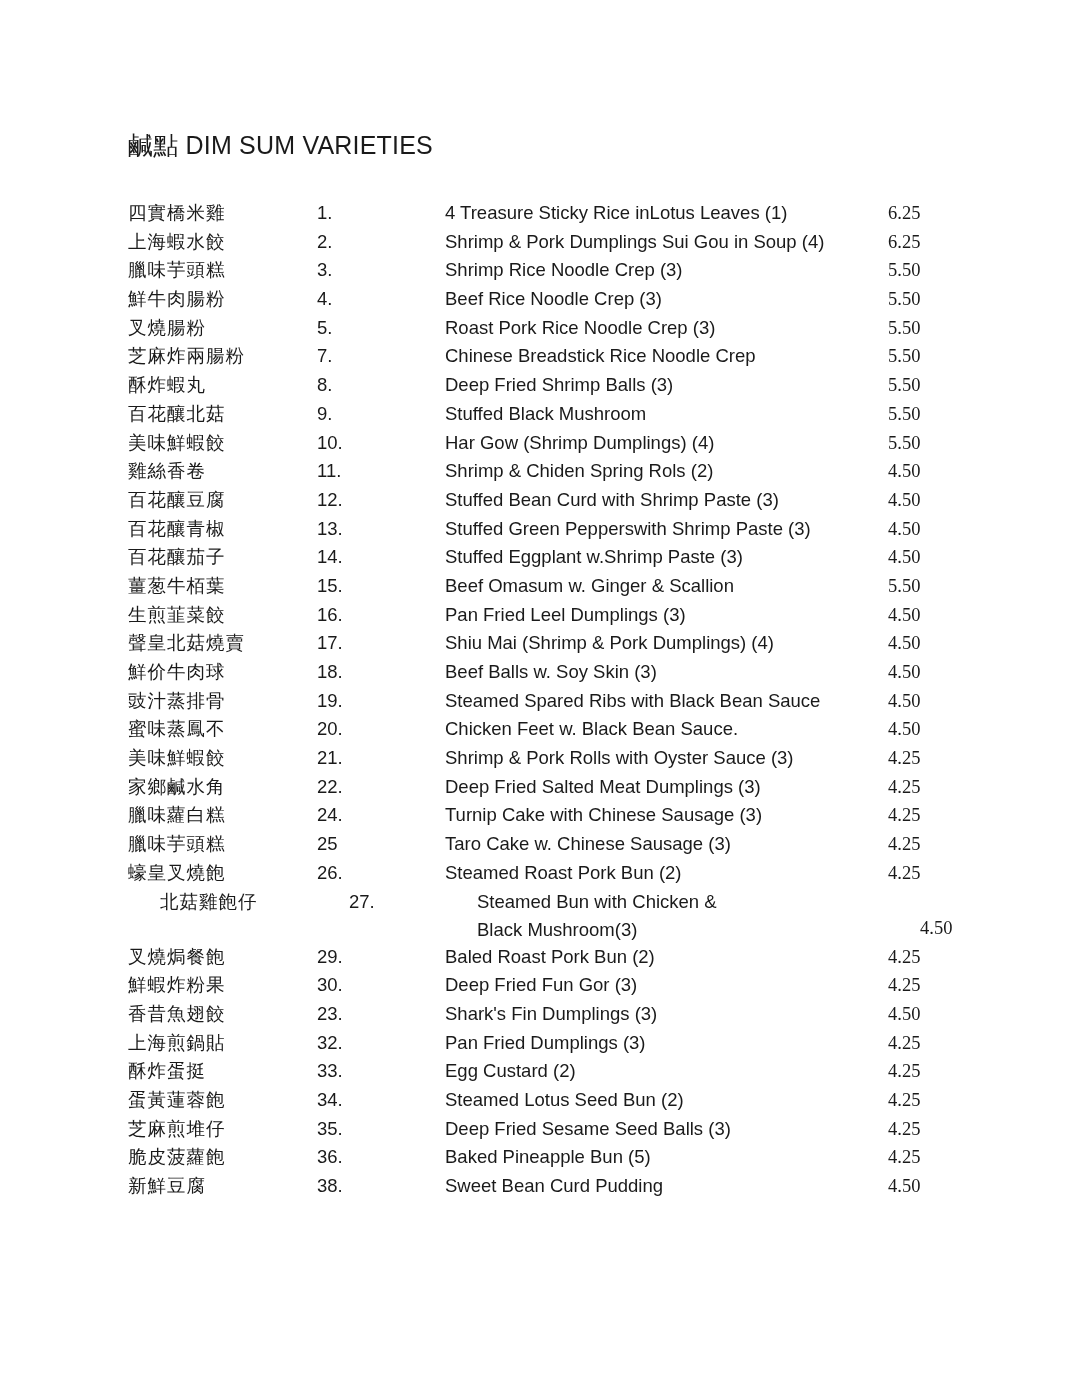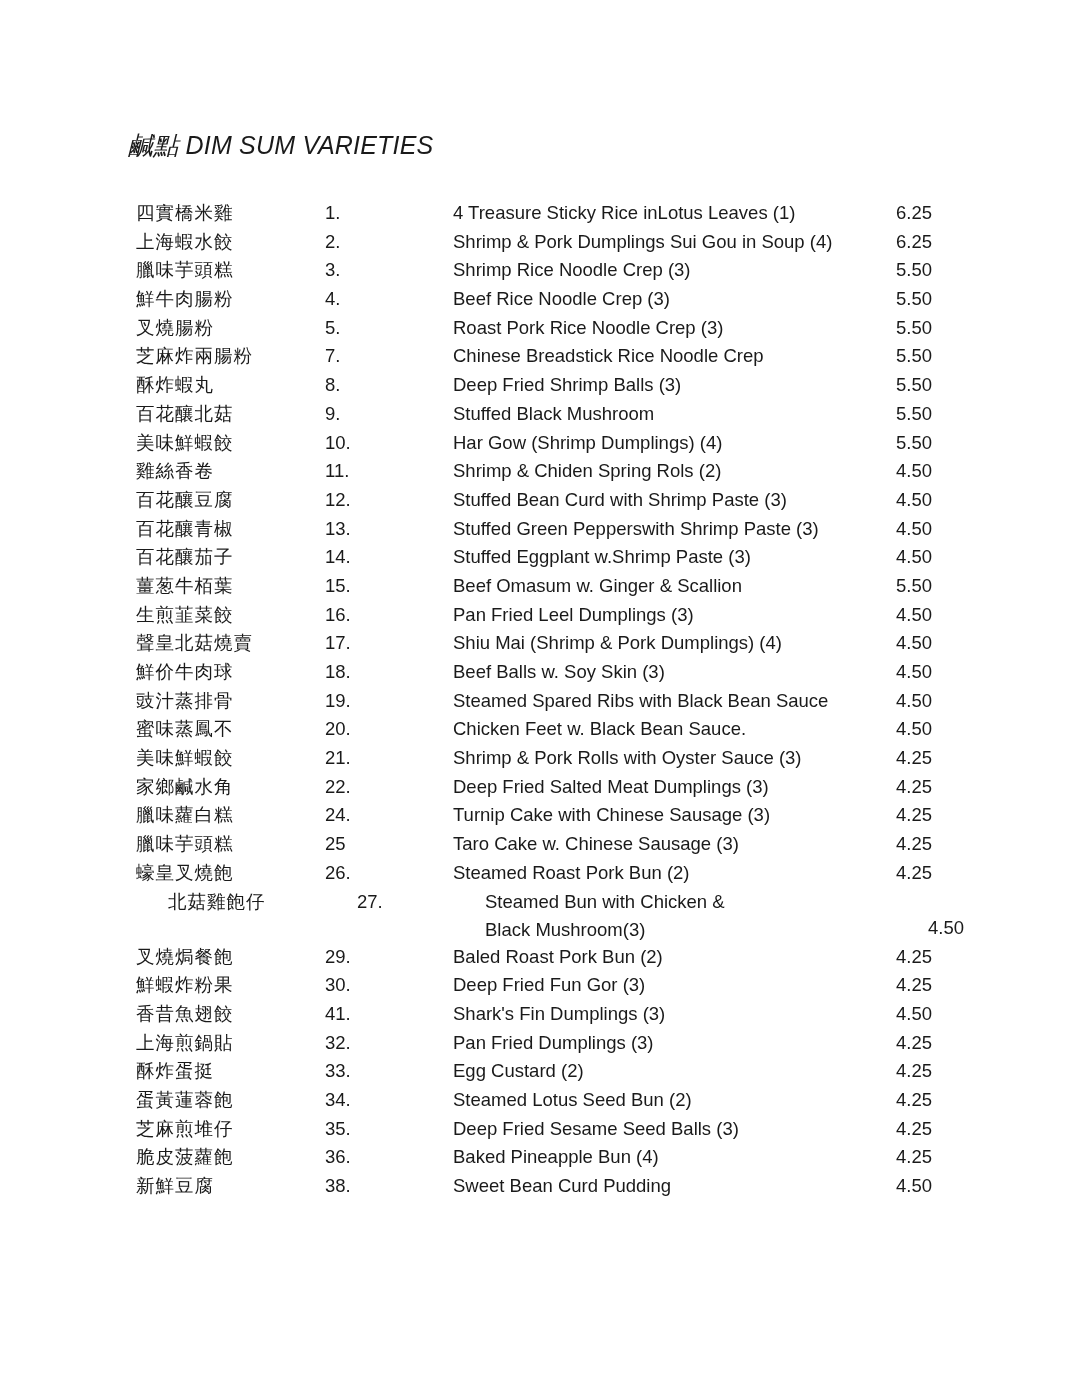--- a/index.html
+++ b/index.html
@@ -1,26 +1,26 @@
 <!DOCTYPE html>
 <html><head>
 <meta charset="utf-8">
 <style>
   html, body { margin:0; padding:0; background:#ffffff; }
   body { width:1080px; height:1398px; position:relative; overflow:hidden;
          font-family:"Liberation Sans","DejaVu Sans",sans-serif; color:#1a1a1a; }
-  .title { position:absolute; left:128px; top:128px; font-size:25px; line-height:34px; letter-spacing:0.2px;font-style:italic; }
-  .menu { position:absolute; left:136px; top:199px; width:820px; }
+  .title { position:absolute; left:128px; top:128px; font-size:25px; line-height:34px; letter-spacing:0.2px; }
+  .menu { position:absolute; left:128px; top:199px; width:820px; }
   .row { position:relative; height:28.7px; font-size:18.5px; line-height:28.7px; white-space:nowrap; }
   .row.tall { height:55px;margin-left:32px; }
   .cn { position:absolute; left:0; top:0; letter-spacing:1px; }
   .num { position:absolute; left:189px; top:0; }
   .en { position:absolute; left:317px; top:0; }
   .en .l2 { display:block; }
-  .price { position:absolute; left:760px; top:0; }
+  .price { position:absolute; left:760px; top:0;font-family:Liberation Serif, serif; }
   .row.tall .price { top:26.5px; }
 </style>
 </head>
 <body>
 
 <div class="title">鹹點 DIM SUM VARIETIES</div>
 
 <div class="menu">
   <div class="row">
       <span class="cn">四實橋米雞</span>
@@ -182,21 +182,21 @@
       <span class="price">4.25</span>
     </div>
   <div class="row">
       <span class="cn">鮮蝦炸粉果</span>
       <span class="num">30.</span>
       <span class="en">Deep Fried Fun Gor (3)</span>
       <span class="price">4.25</span>
     </div>
   <div class="row">
       <span class="cn">香昔魚翅餃</span>
-      <span class="num">41.</span>
+      <span class="num">23.</span>
       <span class="en">Shark's Fin Dumplings (3)</span>
       <span class="price">4.50</span>
     </div>
   <div class="row">
       <span class="cn">上海煎鍋貼</span>
       <span class="num">32.</span>
       <span class="en">Pan Fried Dumplings (3)</span>
       <span class="price">4.25</span>
     </div>
   <div class="row">
@@ -213,21 +213,21 @@
     </div>
   <div class="row">
       <span class="cn">芝麻煎堆仔</span>
       <span class="num">35.</span>
       <span class="en">Deep Fried Sesame Seed Balls (3)</span>
       <span class="price">4.25</span>
     </div>
   <div class="row">
       <span class="cn">脆皮菠蘿飽</span>
       <span class="num">36.</span>
-      <span class="en">Baked Pineapple Bun (4)</span>
+      <span class="en">Baked Pineapple Bun (5)</span>
       <span class="price">4.25</span>
     </div>
   <div class="row">
       <span class="cn">新鮮豆腐</span>
       <span class="num">38.</span>
       <span class="en">Sweet Bean Curd Pudding</span>
       <span class="price">4.50</span>
     </div>
 </div>
 

